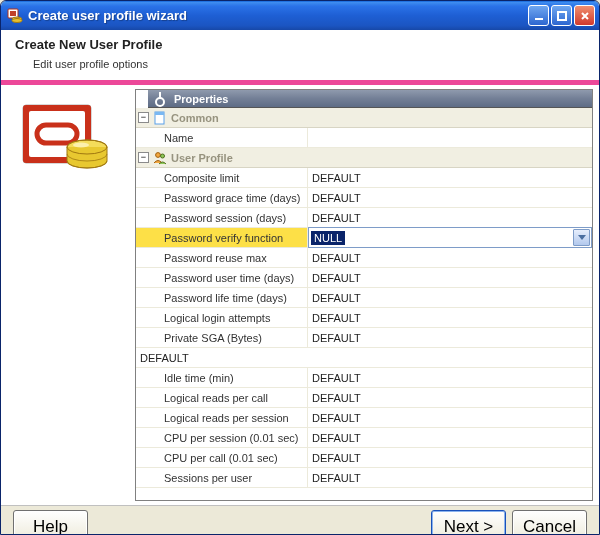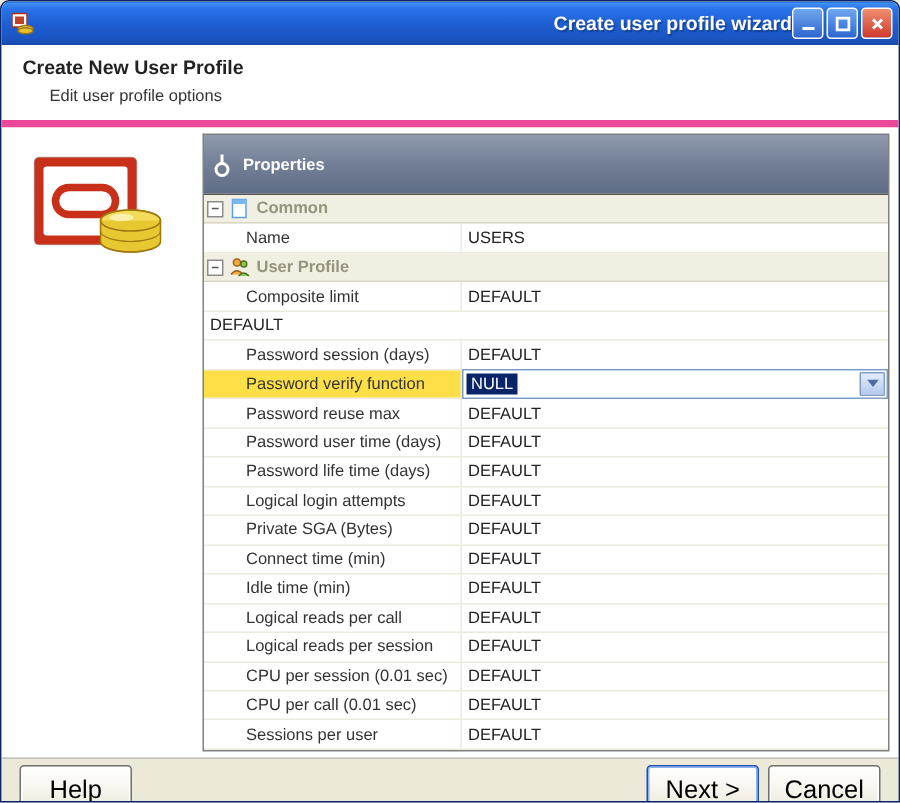--- a/index.html
+++ b/index.html
@@ -20,21 +20,21 @@
     background: linear-gradient(to bottom,#0a5ed7 0%,#3f8ef0 4%,#2a72e8 18%,#1e5fd4 50%,#1b55c2 85%,#1748a8 100%);
     display: flex;
     align-items: center;
     color: #fff;
     padding: 0 4px 0 6px;
     border-radius: 5px 5px 0 0;
   }
   .title-icon {
     width:16px;height:16px;margin-right:5px;
   }
-  .title-text { font-weight: bold; font-size: 13px; text-shadow: 1px 1px 1px rgba(0,0,0,.3); flex:1;text-align:right;}
+  .title-text { font-weight: bold; font-size: 13px; text-shadow: 1px 1px 1px rgba(0,0,0,.3); flex:1;}
   .win-btns { display:flex; gap:2px; }
   .win-btn {
     width:21px;height:21px;border:1px solid #fff;border-radius:3px;
     display:flex;align-items:center;justify-content:center;
     background: linear-gradient(to bottom,#6fa7f0,#2d66d0);
     color:#fff;
   }
   .win-btn.close { background: linear-gradient(to bottom,#f08f6f,#d0392d); }
   .win-btn svg { display:block; }
   
@@ -48,23 +48,24 @@
     display:flex;height:420px;background:#fff;padding:4px 6px 4px 6px;
   }
   .left {
     width:128px;padding:8px 4px 0 8px;
   }
   .db-icon { width:96px;height:86px;margin-top:4px;margin-left:4px; }
   .right {
     flex:1;border:1px solid #808080;background:#fff;display:flex;flex-direction:column;
   }
   .prop-hdr {
-    height:40px;background:linear-gradient(to bottom,#8f9aad 0%,#737f96 50%,#5e6c85 100%);
+    height:18px;background:linear-gradient(to bottom,#8f9aad 0%,#737f96 50%,#5e6c85 100%);
     color:#fff;font-weight:bold;display:flex;align-items:center;padding-left:4px;
     border-bottom:1px solid #555;
+    margin-left:12px;
   }
   .prop-hdr-icon{width:16px;height:16px;margin-right:6px;}
   .grid {
     flex:1;overflow:auto;background:#fff;display:flex;flex-direction:column;
   }
   .group-row {
     height:20px;display:flex;align-items:center;background:#f1efe2;
     border-bottom:1px solid #d8d5c4;padding-left:2px;
     color:#97937f;font-weight:bold;
   }
@@ -178,39 +179,39 @@
         <span class="toggler">−</span>
         <svg class="group-icon" viewBox="0 0 14 14">
           <rect x="2" y="1" width="9" height="12" fill="#fff" stroke="#5aa0e8"></rect>
           <rect x="2" y="1" width="9" height="3" fill="#7ab8f2"></rect>
         </svg>
         <span>Common</span>
       </div>
 
       <div class="prop-row">
         <div class="lbl-cell">Name</div>
-        <div class="val-cell">USERS</div>
       </div>
 
       <div class="group-row">
         <span class="toggler">−</span>
         <svg class="group-icon" viewBox="0 0 14 14">
           <circle cx="5" cy="4" r="2.4" fill="#f3a840" stroke="#a06010"></circle>
           <path d="M1 12 q4 -5 8 0" fill="#f3a840" stroke="#a06010"></path>
           <circle cx="9.5" cy="5" r="2" fill="#8fc858" stroke="#507020"></circle>
           <path d="M6 13 q3.5 -4 7 0" fill="#8fc858" stroke="#507020"></path>
         </svg>
         <span>User Profile</span>
       </div>
 
       <div class="prop-row">
         <div class="lbl-cell">Composite limit</div>
         <div class="val-cell">DEFAULT</div>
       </div>
       <div class="prop-row">
+        <div class="lbl-cell">Password grace time (days)</div>
         <div class="val-cell">DEFAULT</div>
       </div>
       <div class="prop-row">
         <div class="lbl-cell">Password session (days)</div>
         <div class="val-cell">DEFAULT</div>
       </div>
       <div class="prop-row selected">
         <div class="lbl-cell">Password verify function</div>
         <div class="val-cell">
           <span class="sel-val">NULL</span>
@@ -235,21 +236,20 @@
       </div>
       <div class="prop-row">
         <div class="lbl-cell">Logical login attempts</div>
         <div class="val-cell">DEFAULT</div>
       </div>
       <div class="prop-row">
         <div class="lbl-cell">Private SGA (Bytes)</div>
         <div class="val-cell">DEFAULT</div>
       </div>
       <div class="prop-row">
-        <div class="lbl-cell">Connect time (min)</div>
         <div class="val-cell">DEFAULT</div>
       </div>
       <div class="prop-row">
         <div class="lbl-cell">Idle time (min)</div>
         <div class="val-cell">DEFAULT</div>
       </div>
       <div class="prop-row">
         <div class="lbl-cell">Logical reads per call</div>
         <div class="val-cell">DEFAULT</div>
       </div>

